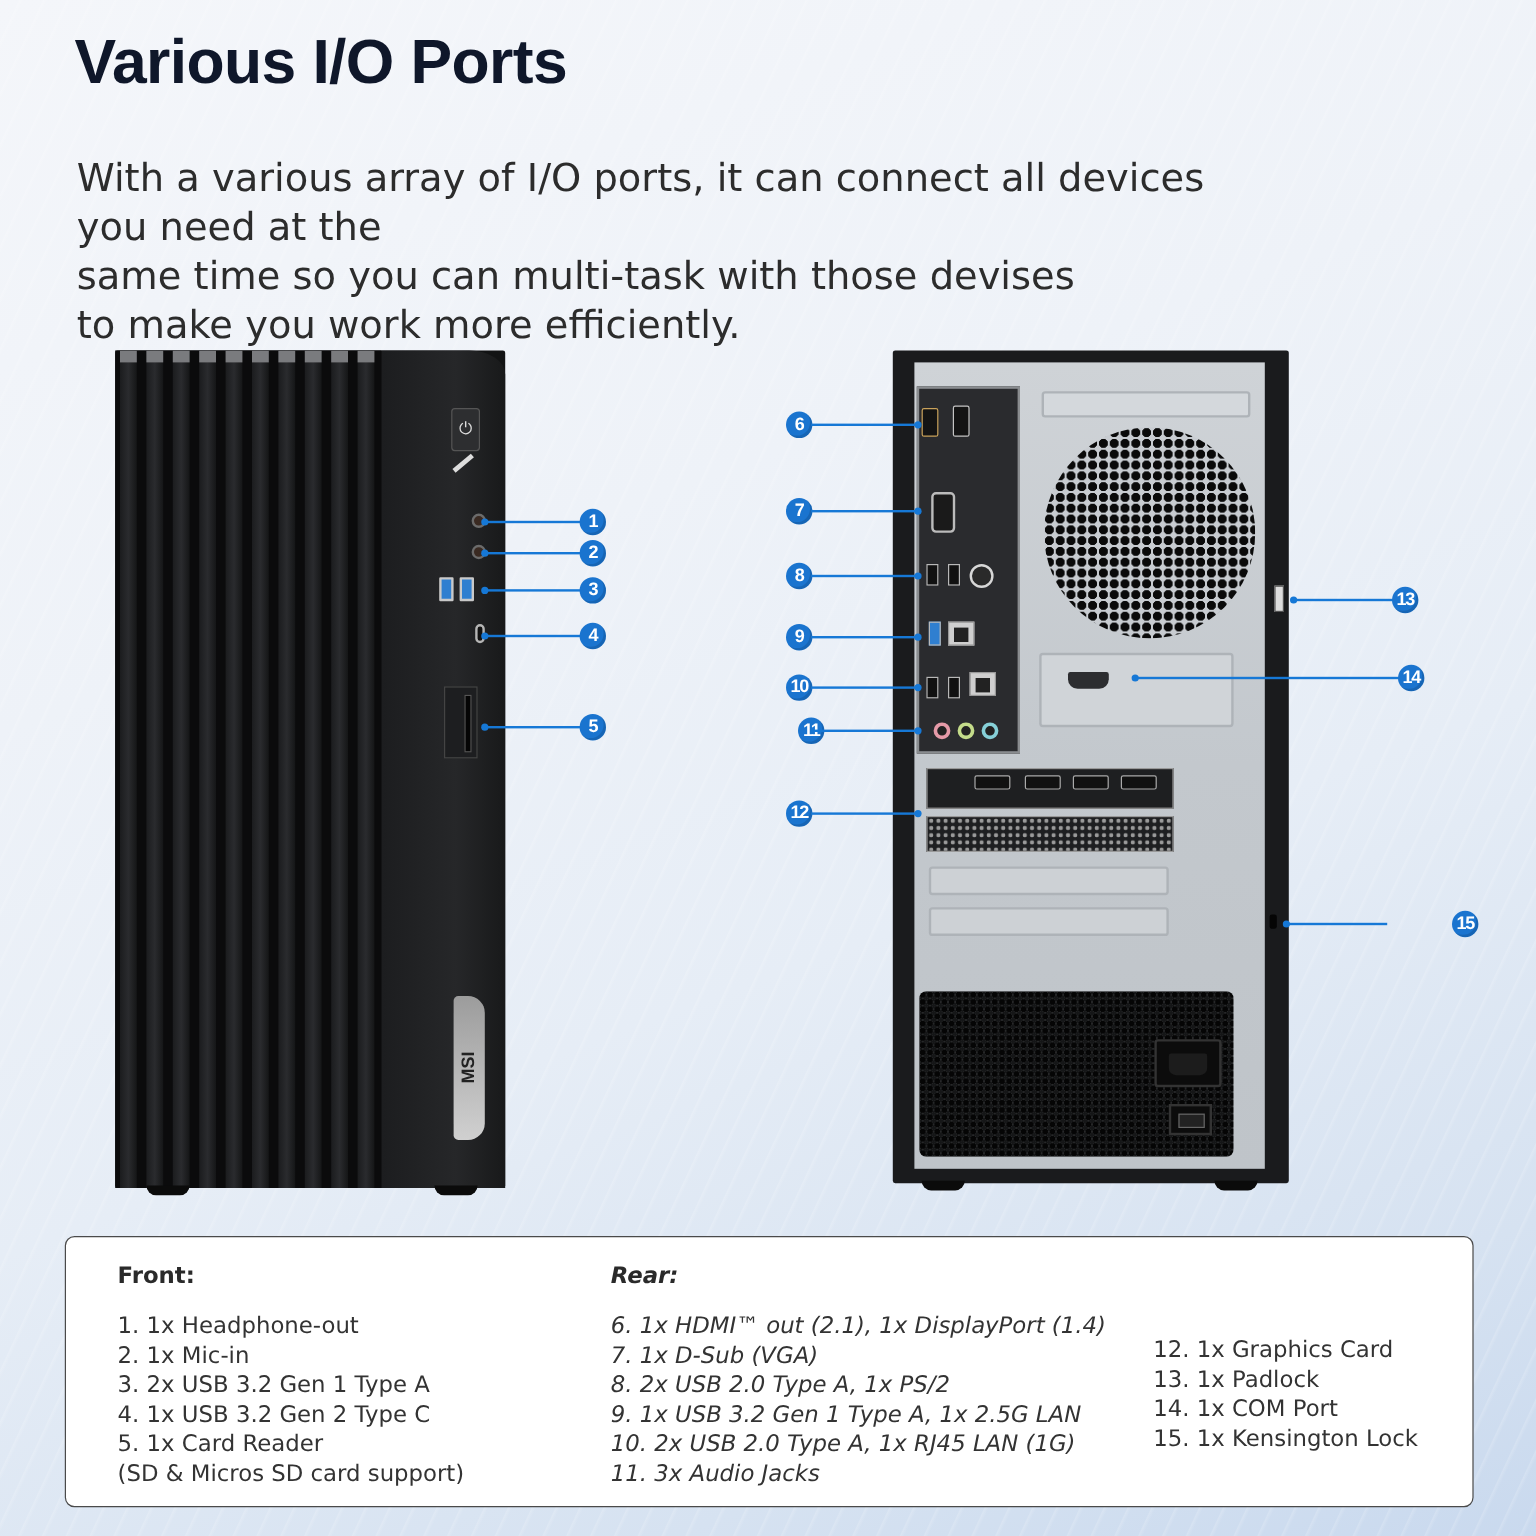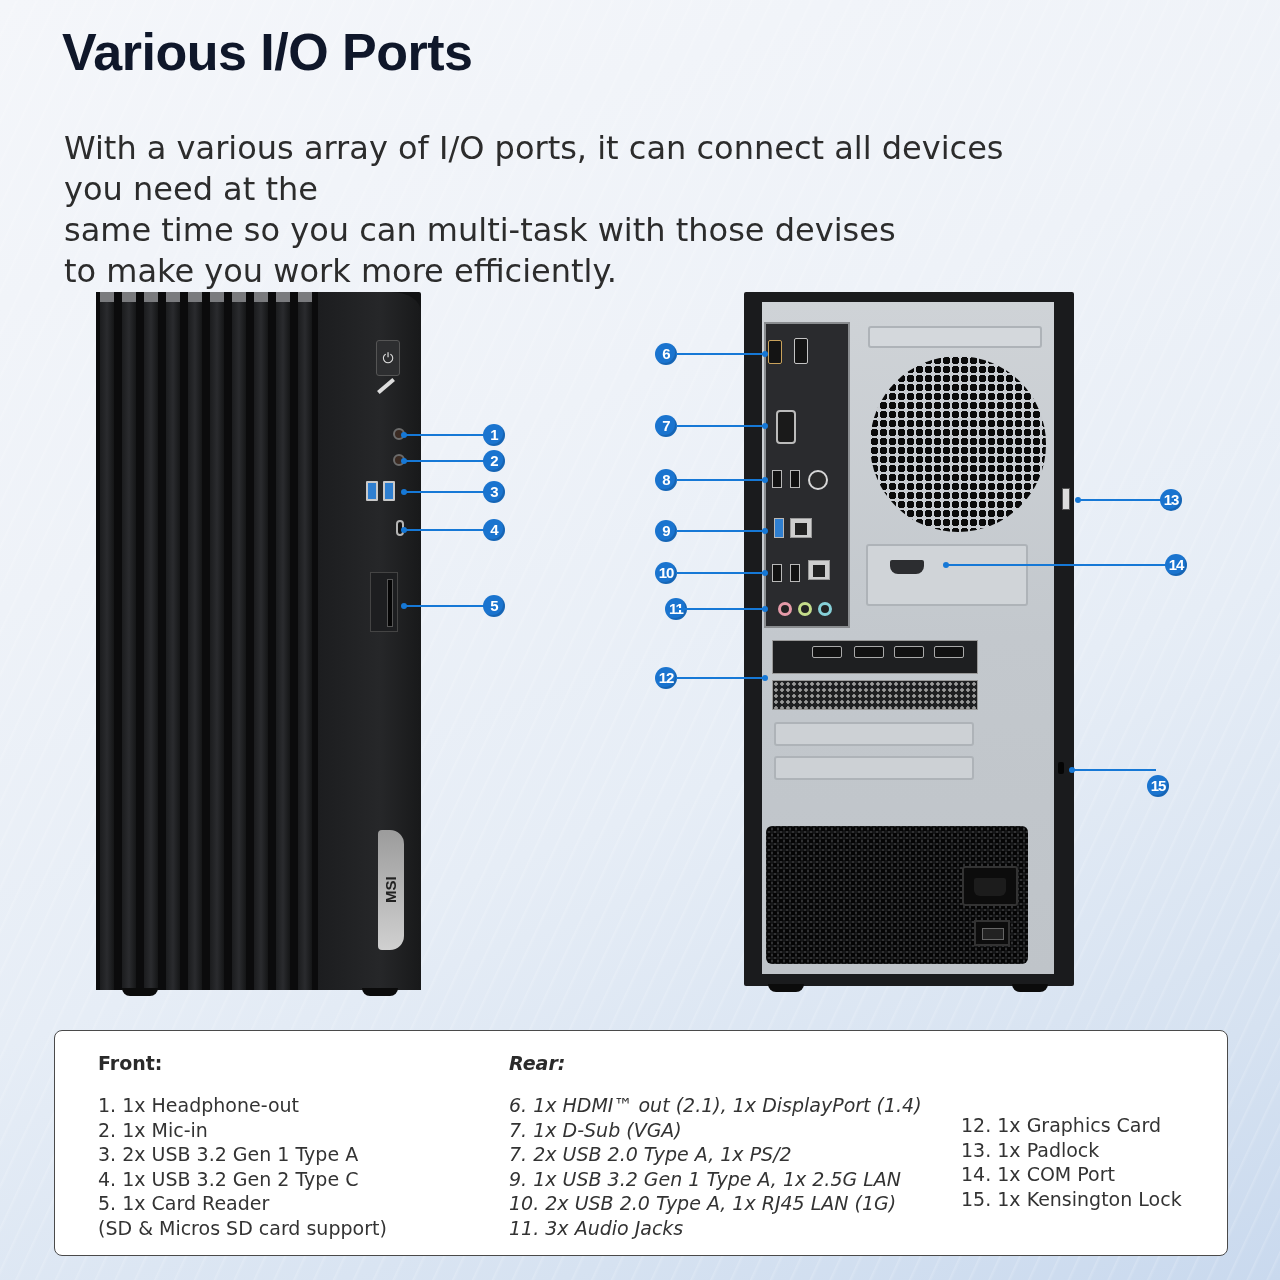--- a/index.html
+++ b/index.html
@@ -262,40 +262,40 @@
 <div class="callout-dot" style="left:1075px; top:497px;"></div>
 <div class="callout-line" style="left:1078px; top:499px; width:84px;"></div>
 <div class="badge" style="left:1160px; top:489px;">13</div>
 
 <div class="callout-dot" style="left:943px; top:562px;"></div>
 <div class="callout-line" style="left:946px; top:564px; width:220px;"></div>
 <div class="badge" style="left:1165px; top:554px;">14</div>
 
 <div class="callout-dot" style="left:1069px; top:767px;"></div>
 <div class="callout-line" style="left:1072px; top:769px; width:84px;"></div>
-<div class="badge" style="left:1147px; top:759px;margin-top:16px;">15</div>
+<div class="badge" style="left:1210px; top:759px;">15</div>
 
 <div class="spec-box">
   <div class="spec-col" style="left:43px;">
     <div class="spec-heading">Front:</div>
     <ul class="spec-list">
       <li>1. 1x Headphone-out</li>
       <li>2. 1x Mic-in</li>
       <li>3. 2x USB 3.2 Gen 1 Type A</li>
       <li>4. 1x USB 3.2 Gen 2 Type C</li>
       <li>5. 1x Card Reader</li>
       <li>(SD &amp; Micros SD card support)</li>
     </ul>
   </div>
   <div class="spec-col" style="left:454px;font-style:italic;">
     <div class="spec-heading">Rear:</div>
     <ul class="spec-list">
       <li>6. 1x HDMI™ out (2.1), 1x DisplayPort (1.4)</li>
       <li>7. 1x D-Sub (VGA)</li>
-      <li>7. 2x USB 2.0 Type A, 1x PS/2</li>
+      <li>8. 2x USB 2.0 Type A, 1x PS/2</li>
       <li>9. 1x USB 3.2 Gen 1 Type A, 1x 2.5G LAN</li>
       <li>10. 2x USB 2.0 Type A, 1x RJ45 LAN (1G)</li>
       <li>11. 3x Audio Jacks</li>
     </ul>
   </div>
   <div class="spec-col" style="left:906px;">
     <ul class="spec-list no-heading">
       <li>12. 1x Graphics Card</li>
       <li>13. 1x Padlock</li>
       <li>14. 1x COM Port</li>

